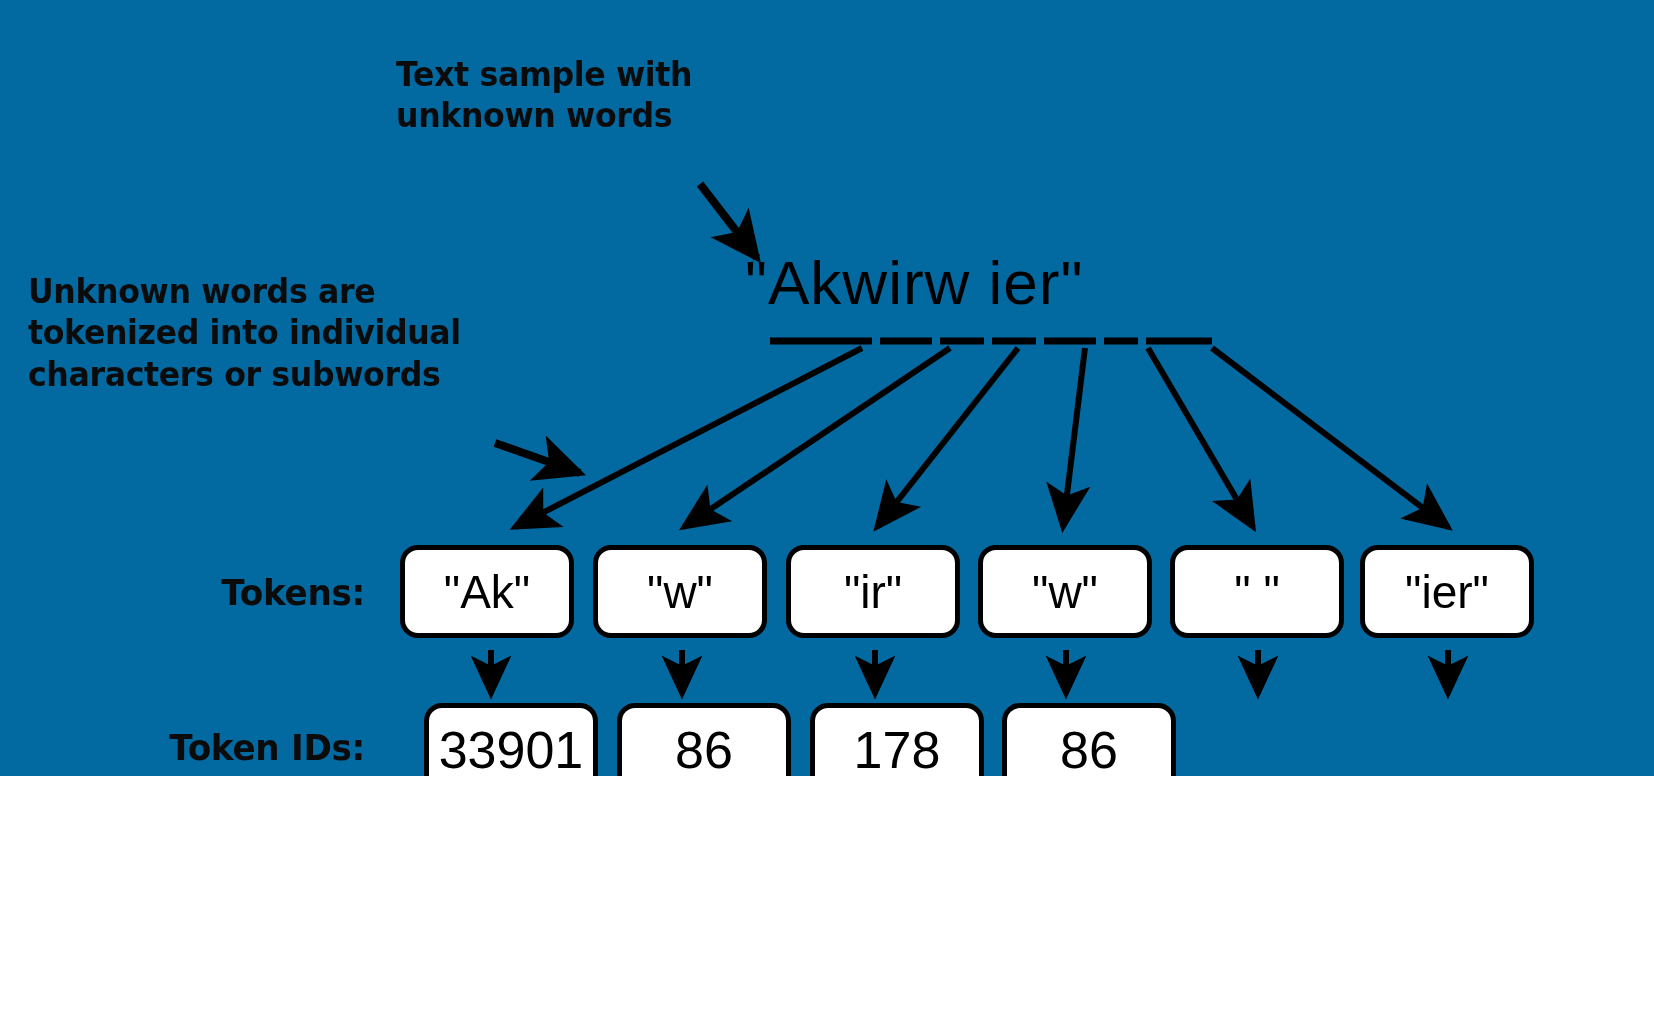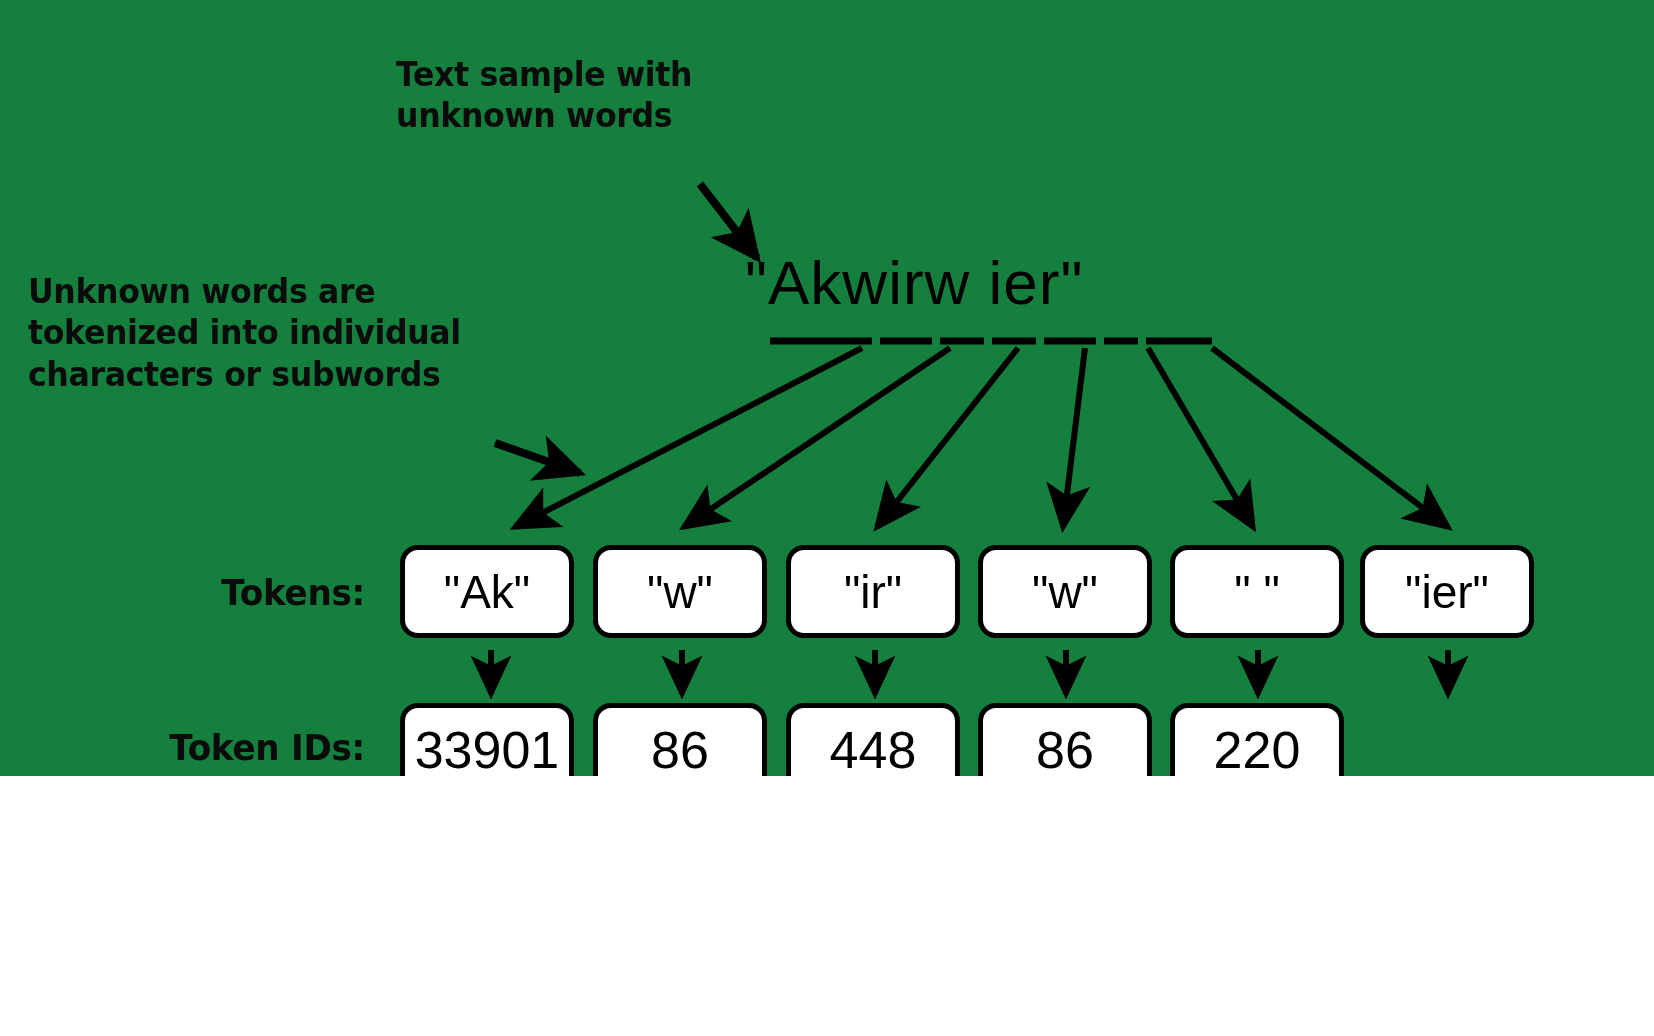--- a/index.html
+++ b/index.html
@@ -8,21 +8,21 @@
     background: #ffffff;
   }
   body {
     font-family: "Liberation Sans", sans-serif;
     color: #000000;
   }
   #canvas {
     position: relative;
     width: 1654px;
     height: 776px;
-    background: #15803d;
+    background: #0369a1;
     overflow: hidden;
   }
 
   
   .annot {
     position: absolute;
     font-family: "DejaVu Sans", sans-serif;
     font-weight: bold;
     font-size: 34px;
     line-height: 1.22;
@@ -89,20 +89,21 @@
   }
   .token-box {
     height: 93px;
     font-size: 46px;
     letter-spacing: 0px;
   }
   .id-box {
     height: 93px;
     font-size: 52px;
     letter-spacing: 0px;
+    margin-left: 24px;
   }
 
   
   #arrows {
     position: absolute;
     left: 0;
     top: 0;
     width: 1654px;
     height: 1036px;
     pointer-events: none;
@@ -127,23 +128,22 @@
 
   <div class="box token-box" style="left:400px;  top:545px; width:174px;">"Ak"</div>
   <div class="box token-box" style="left:593px;  top:545px; width:174px;">"w"</div>
   <div class="box token-box" style="left:786px;  top:545px; width:174px;">"ir"</div>
   <div class="box token-box" style="left:978px;  top:545px; width:174px;">"w"</div>
   <div class="box token-box" style="left:1170px; top:545px; width:174px;">" "</div>
   <div class="box token-box" style="left:1360px; top:545px; width:174px;">"ier"</div>
 
   <div class="box id-box" style="left:400px;  top:703px; width:174px;">33901</div>
   <div class="box id-box" style="left:593px;  top:703px; width:174px;">86</div>
-  <div class="box id-box" style="left:786px;  top:703px; width:174px;">448</div>
+  <div class="box id-box" style="left:786px;  top:703px; width:174px;">178</div>
   <div class="box id-box" style="left:978px;  top:703px; width:174px;">86</div>
-  <div class="box id-box" style="left:1170px; top:703px; width:174px;">220</div>
 
   <svg id="arrows" viewBox="0 0 1654 1036">
     <defs>
       <marker id="ah-thick" markerWidth="7" markerHeight="7" refX="5.6" refY="3.5" orient="auto" markerUnits="strokeWidth">
         <path d="M0,0.5 L6.4,3.5 L0,6.5 L1.5,3.5 Z" fill="#000"></path>
       </marker>
       <marker id="ah-thin" markerWidth="9" markerHeight="9" refX="7.2" refY="4.5" orient="auto" markerUnits="strokeWidth">
         <path d="M0,0.8 L8.2,4.5 L0,8.2 L1.9,4.5 Z" fill="#000"></path>
       </marker>
       <marker id="ah-down" markerWidth="8" markerHeight="8" refX="6.4" refY="4" orient="auto" markerUnits="strokeWidth">

